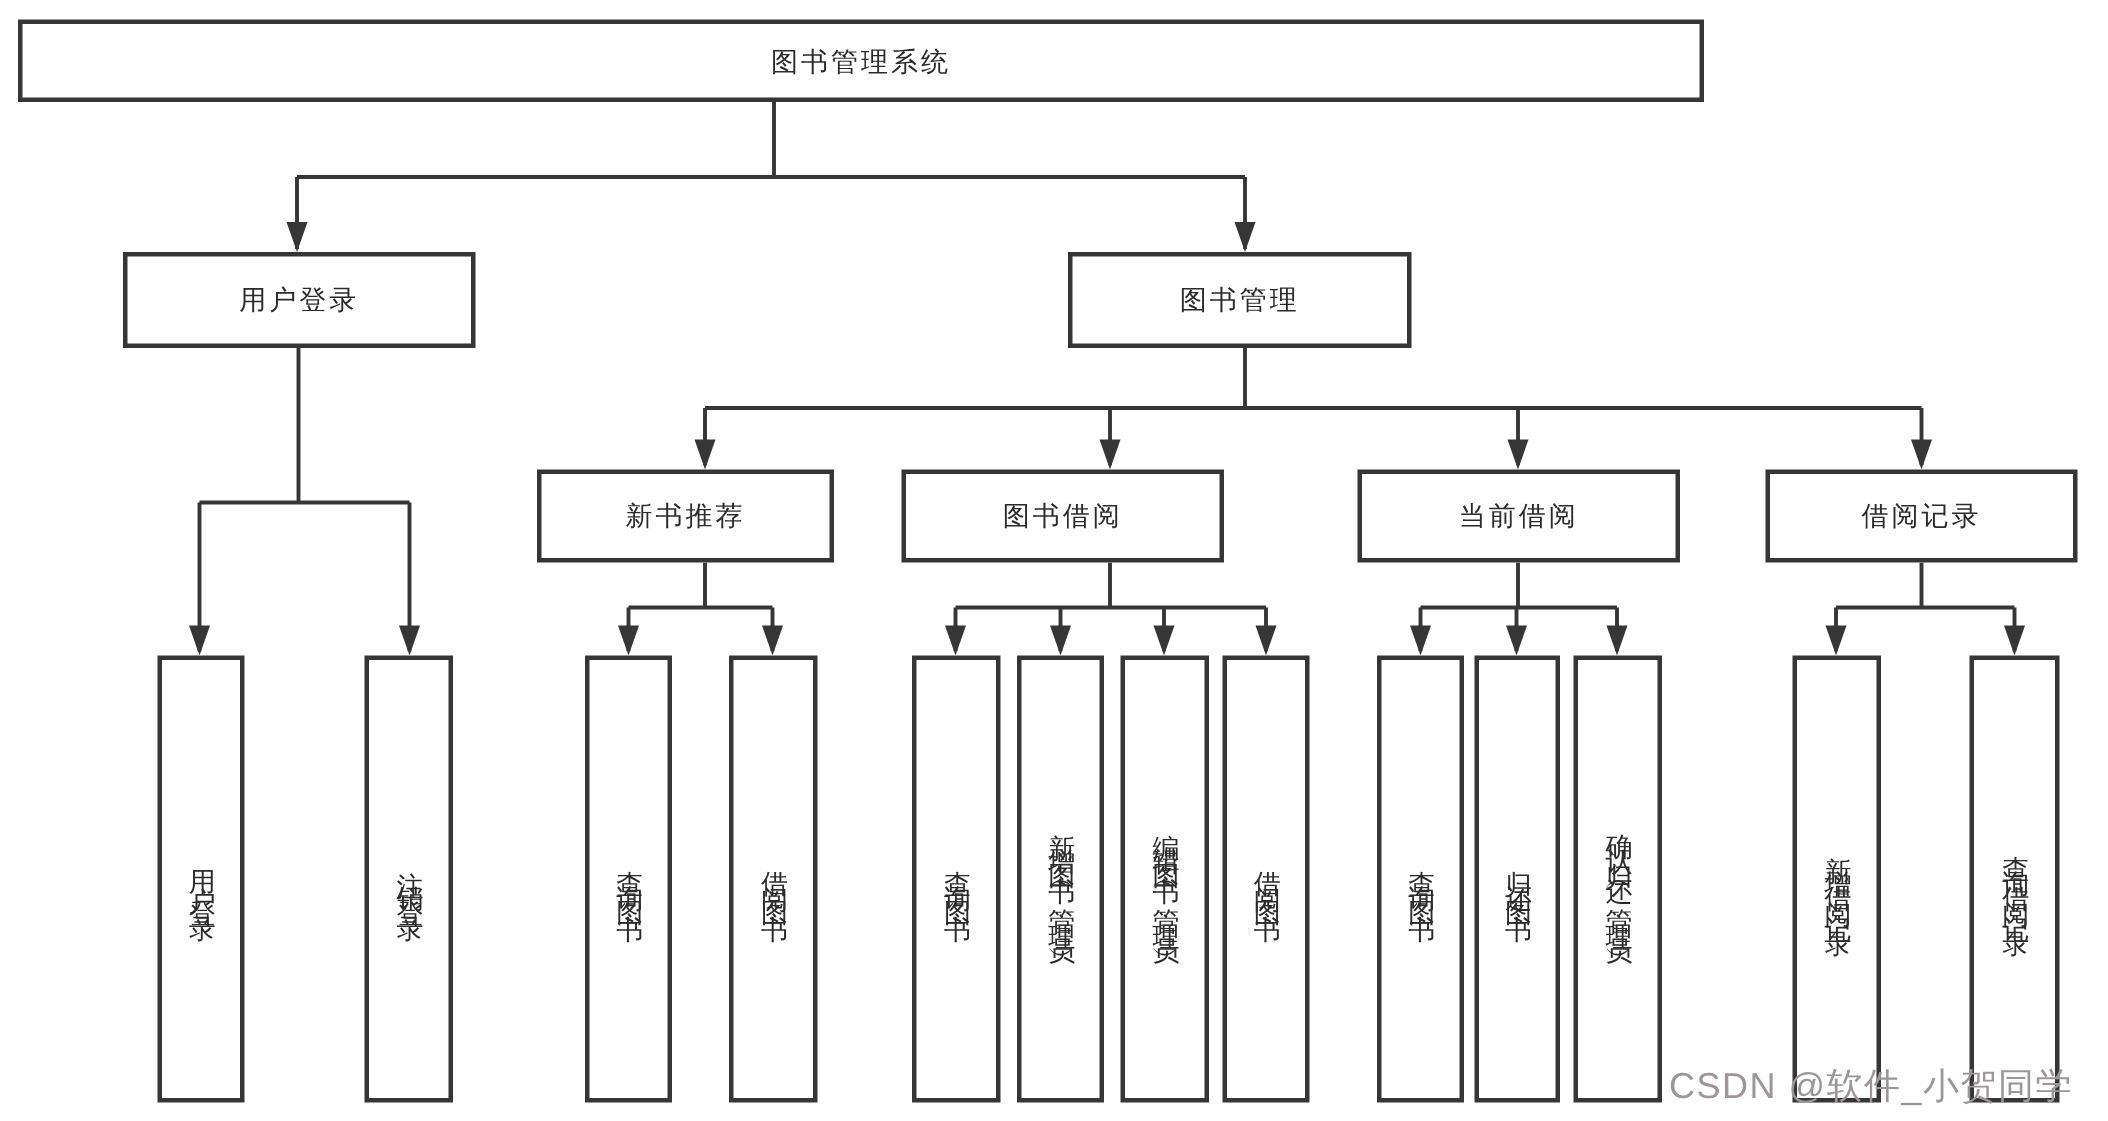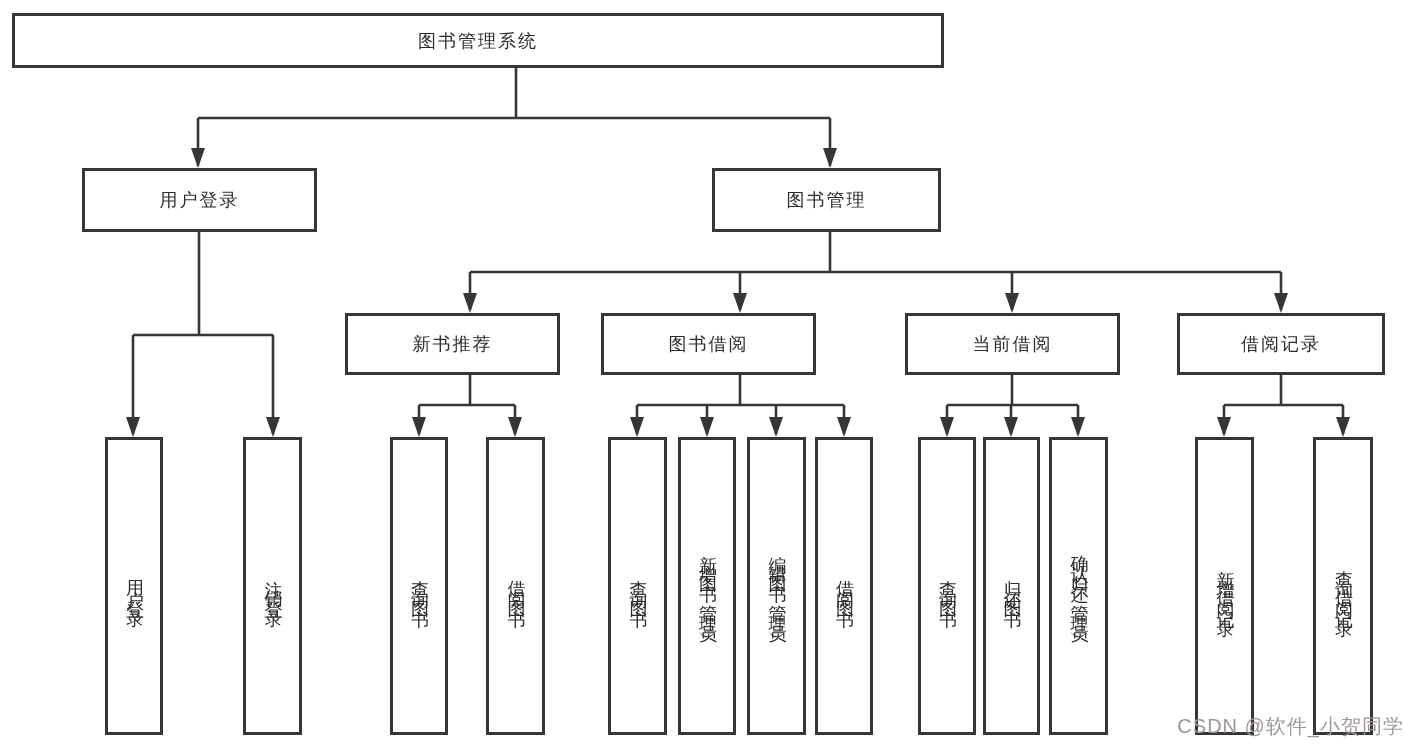--- a/index.html
+++ b/index.html
@@ -30,23 +30,23 @@
   .vlabel{
     writing-mode:vertical-rl;
     text-orientation:mixed;
     font-size:18px;
     line-height:1.1;
     letter-spacing:10px;
     color:var(--text,#2b2b2b);
   }
   .watermark{
     position:absolute;
-    right:1px;
+    right:23px;
     bottom:7px;
-    font-size:20px;
+    font-size:24px;
     letter-spacing:1px;
     color:var(--watermark,#9e9696);
     z-index:10;
     white-space:nowrap;
   }
 </style>
 </head>
 <body>
 
 <div id="stage">
@@ -106,32 +106,32 @@
     <polygon points="1071,417 1085,417 1078,437"></polygon>
 
     <line x1="1281" y1="375" x2="1281" y2="405"></line>
     <line x1="1224" y1="405" x2="1343" y2="405"></line>
     <line x1="1224" y1="405" x2="1224" y2="434"></line>
     <line x1="1343" y1="405" x2="1343" y2="434"></line>
     <polygon points="1217,417 1231,417 1224,437"></polygon>
     <polygon points="1336,417 1350,417 1343,437"></polygon>
   </svg>
 
-  <div class="node" style="left:12px;top:13px;width:932px;height:55px">
+  <div class="node" style="left:12px;top:13px;width:1124px;height:55px">
     <span class="hlabel">图书管理系统</span>
   </div>
 
   <div class="node" style="left:82px;top:168px;width:235px;height:64px">
     <span class="hlabel">用户登录</span>
   </div>
   <div class="node" style="left:712px;top:168px;width:229px;height:64px">
     <span class="hlabel">图书管理</span>
   </div>
 
-  <div class="node" style="left:345px;top:313px;width:215px;height:62px">
+  <div class="node" style="left:358px;top:313px;width:198px;height:62px">
     <span class="hlabel">新书推荐</span>
   </div>
   <div class="node" style="left:601px;top:313px;width:215px;height:62px">
     <span class="hlabel">图书借阅</span>
   </div>
   <div class="node" style="left:905px;top:313px;width:215px;height:62px">
     <span class="hlabel">当前借阅</span>
   </div>
   <div class="node" style="left:1177px;top:313px;width:208px;height:62px">
     <span class="hlabel">借阅记录</span>

